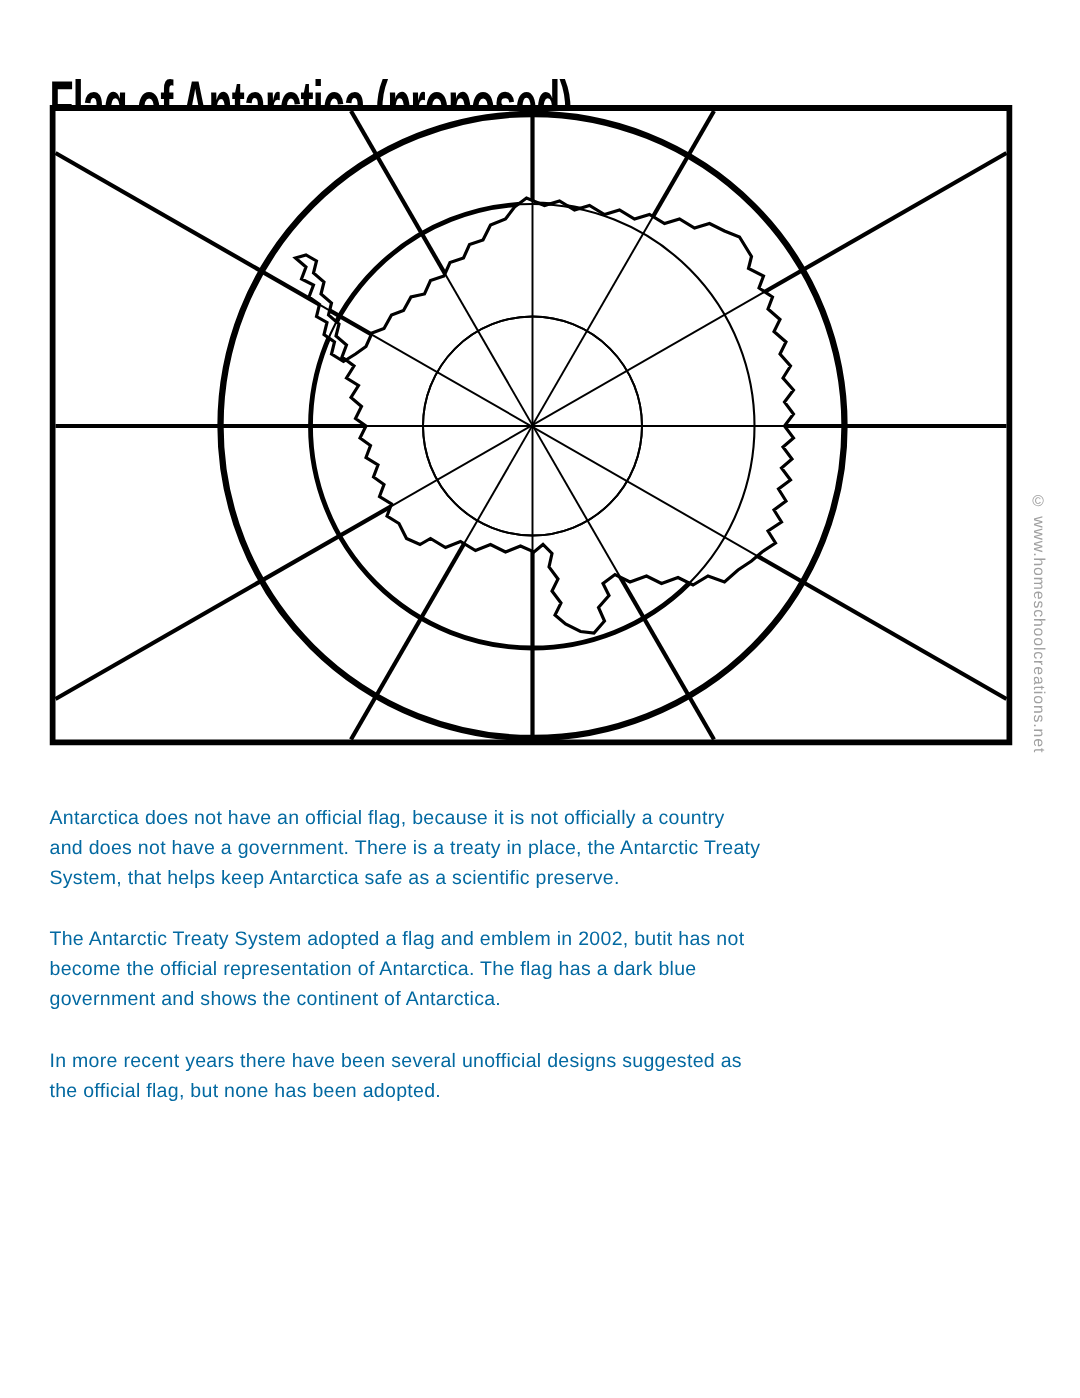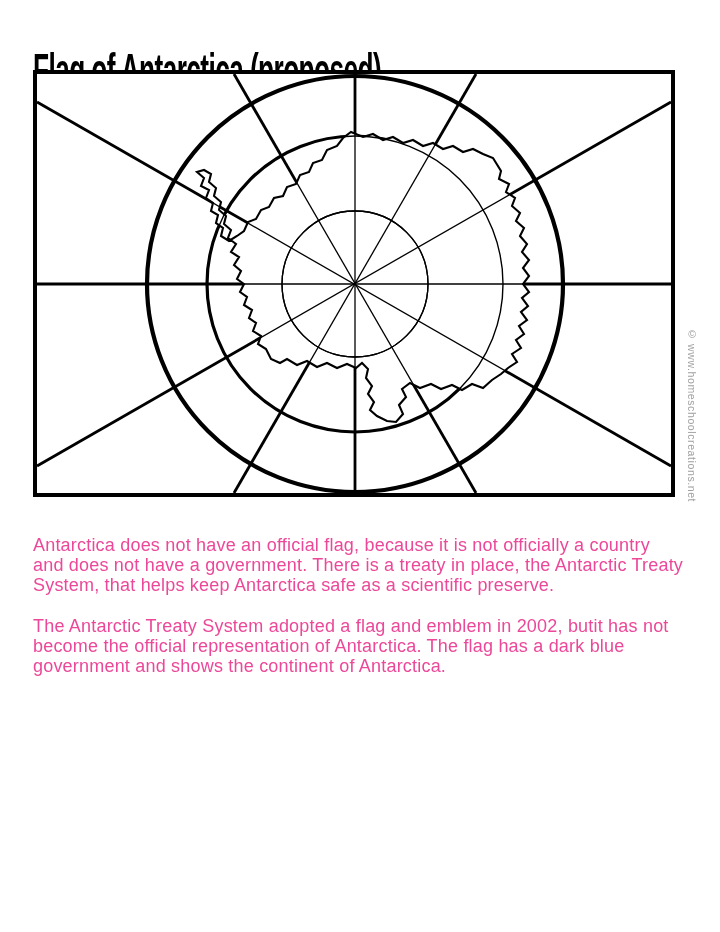--- a/index.html
+++ b/index.html
@@ -36,22 +36,22 @@
     writing-mode:vertical-rl;
     font-size:10.5px;
     letter-spacing:0.6px;
     color:#a0a0a0;
     white-space:nowrap;
   }
   .body-text{
     position:absolute;
     left:33px;top:535px;
     width:660px;
-    color:#ec4899;
-    font-size:18px;
+    color:#0369a1;
+    font-size:13px;
     line-height:20px;
     letter-spacing:0.2px;
   }
   .body-text p{
     margin:0 0 21px 0;
     white-space:pre-line;
   }
 </style>
 </head>
 <body>
@@ -108,15 +108,17 @@
 
   <div class="watermark">© www.homeschoolcreations.net</div>
 
   <div class="body-text">
     <p>Antarctica does not have an official flag, because it is not officially a country
 and does not have a government. There is a treaty in place, the Antarctic Treaty
 System, that helps keep Antarctica safe as a scientific preserve.</p>
     <p>The Antarctic Treaty System adopted a flag and emblem in 2002, butit has not
 become the official representation of Antarctica. The flag has a dark blue
 government and shows the continent of Antarctica.</p>
+    <p>In more recent years there have been several unofficial designs suggested as
+the official flag, but none has been adopted.</p>
   </div>
 
 </div>
 
 </body></html>

